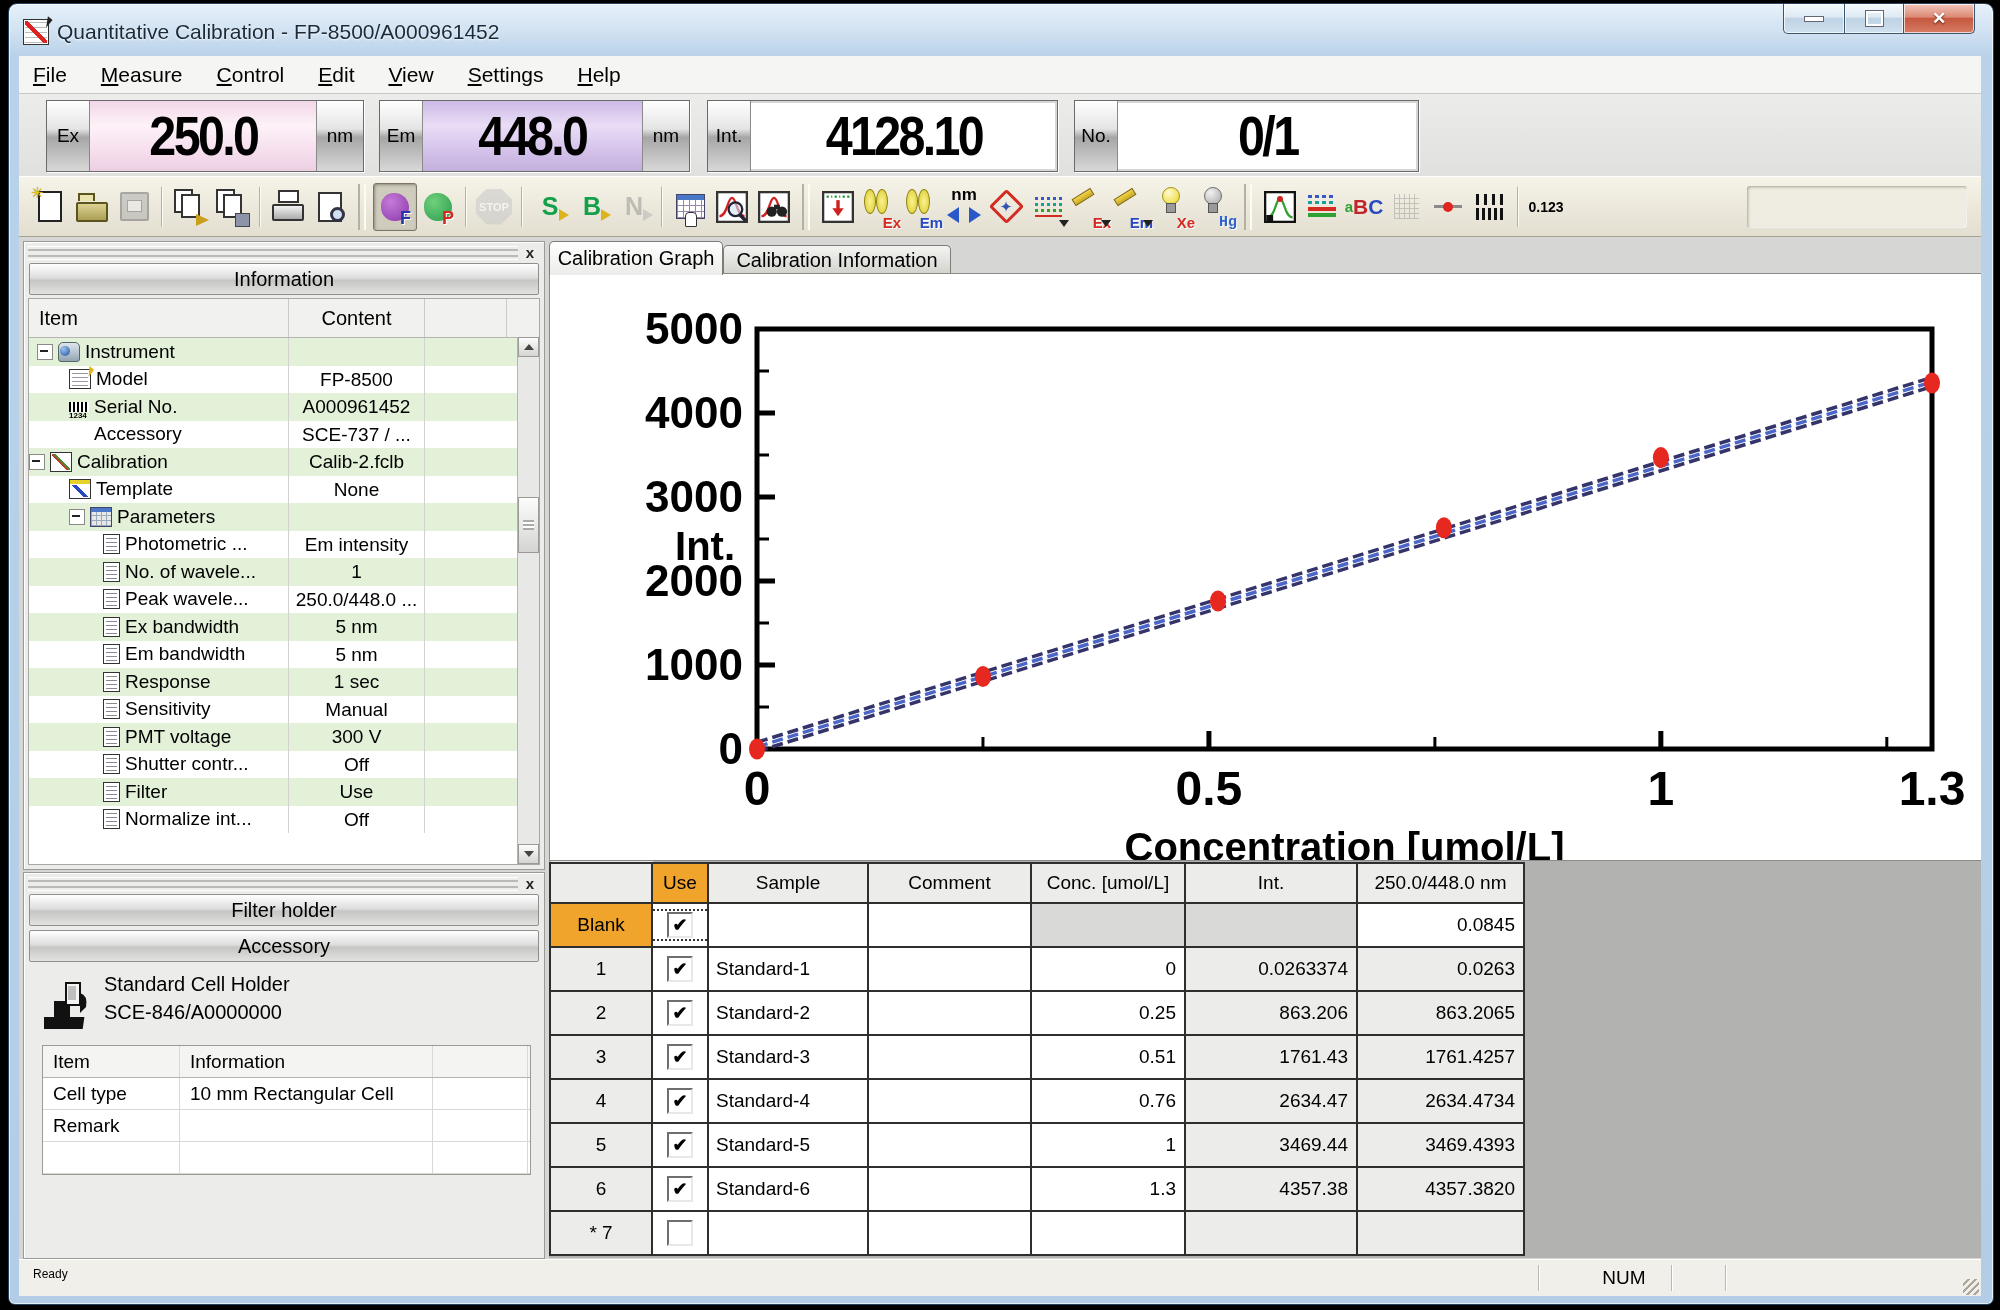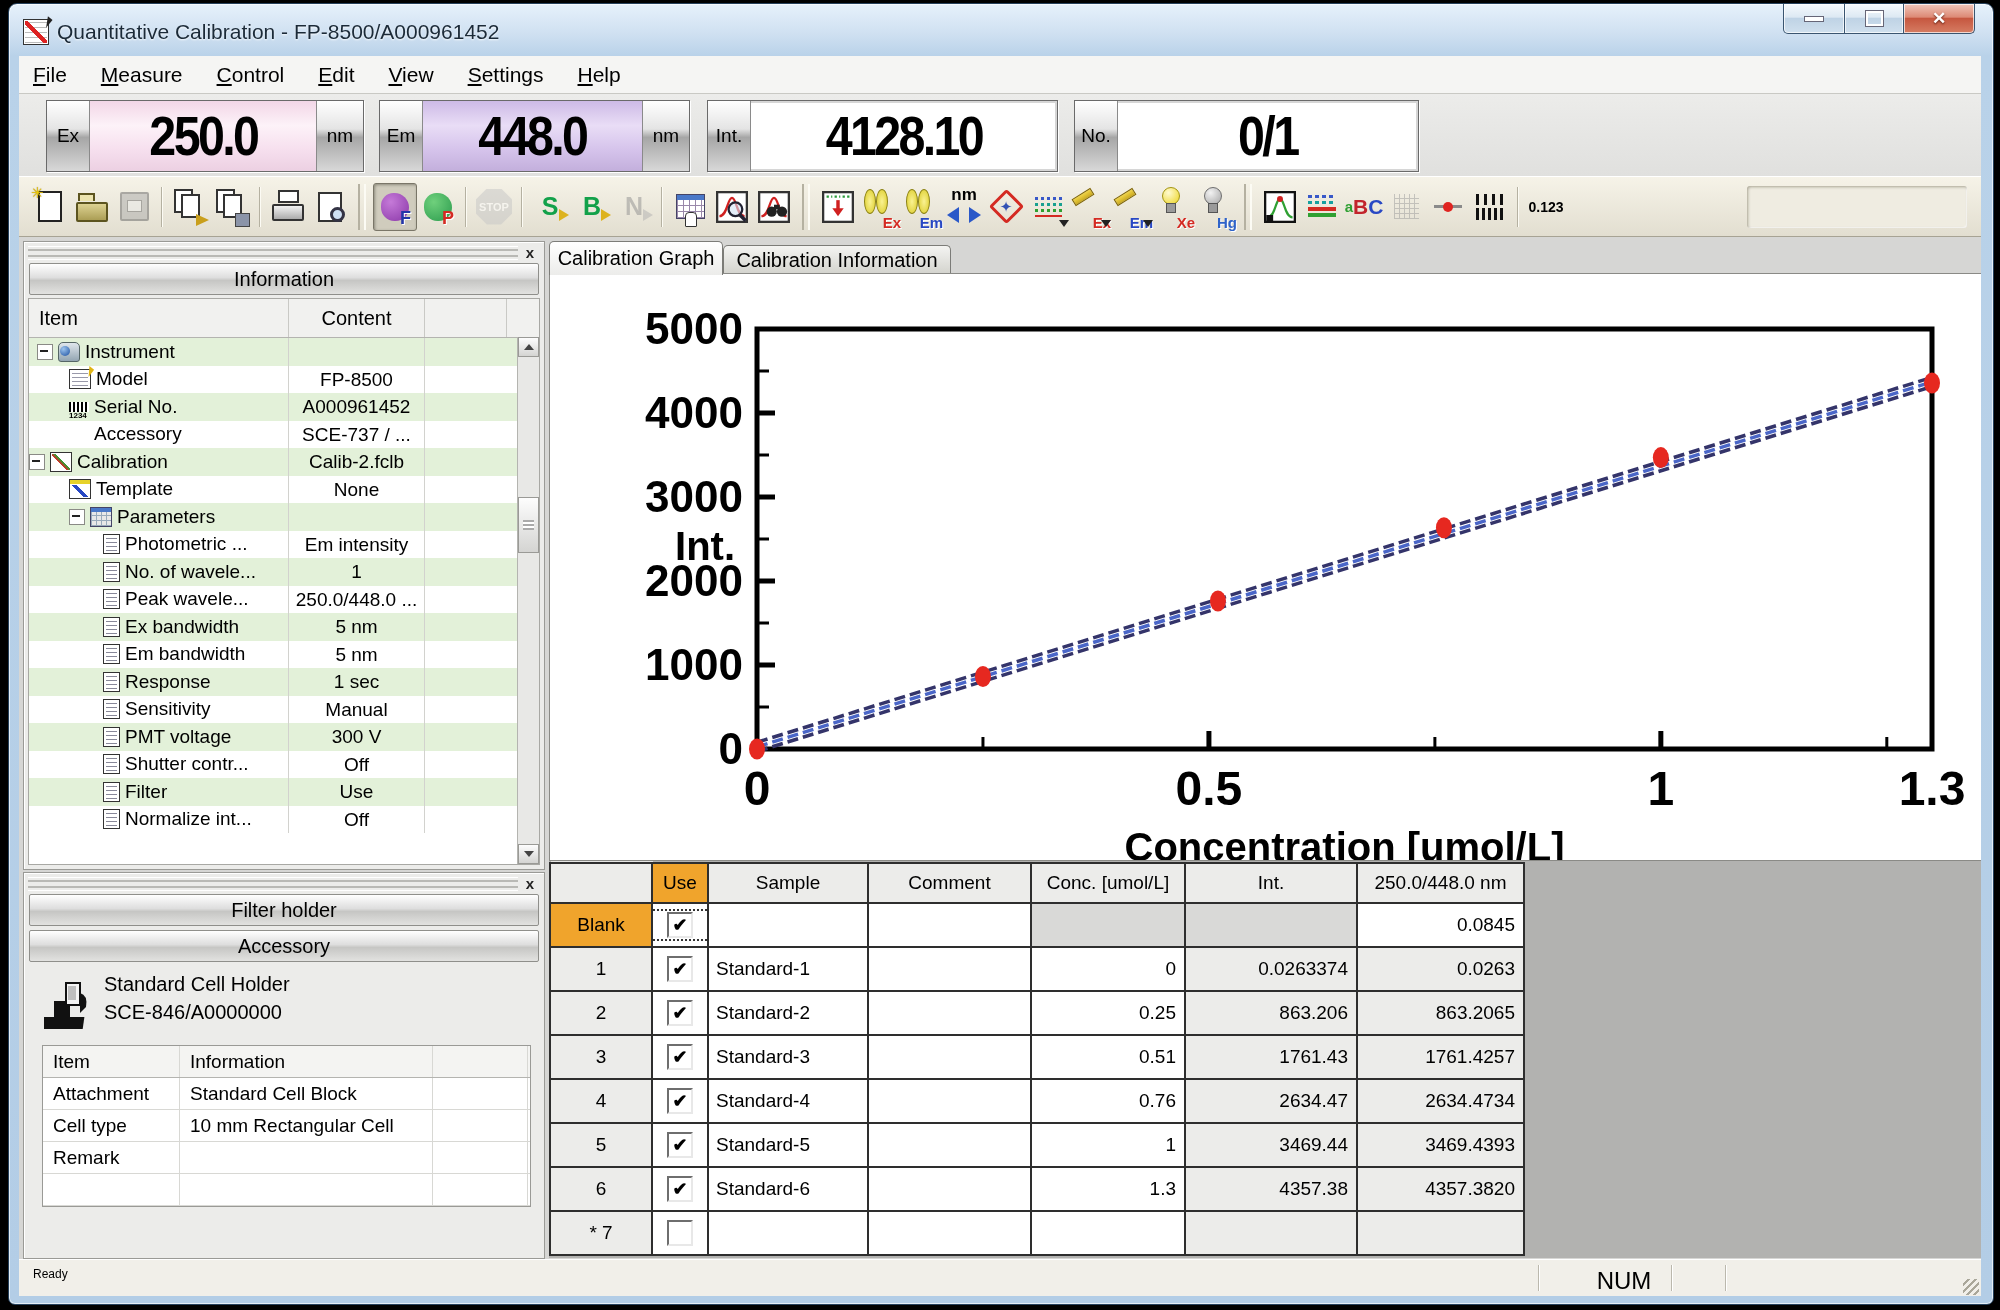--- a/index.html
+++ b/index.html
@@ -81,21 +81,21 @@
   .col-g{color:#12a14a;} .col-gray{color:#8f8f8f;}
   .arrowR{position:absolute;right:2px;bottom:9px;width:0;height:0;border-top:6px solid transparent;border-bottom:6px solid transparent;border-left:10px solid #ddb31e;}
   .i-dtable::before{content:"";width:27px;height:23px;border:1px solid #446;
      background:linear-gradient(#4a78c8 0 5px,transparent 5px),
        repeating-linear-gradient(90deg,#98a 0 1px,transparent 1px 6px),
        repeating-linear-gradient(0deg,#98a 0 1px,transparent 1px 6px),#fff;}
   .i-dtable::after{content:"";position:absolute;bottom:3px;left:16px;width:10px;height:13px;background:#fff;border:1px solid #333;border-radius:4px 4px 1px 1px;}
   .sl{position:absolute;width:10px;height:23px;background:radial-gradient(#faf293,#dbcb27);border:1px solid #8c8212;border-radius:50%;top:5px;}
   .sl1{left:5px;} .sl2{left:17px;}
   .gEx,.gEm,.gXe,.gHg{position:absolute;right:0;bottom:-1px;font-weight:800;font-size:15px;text-shadow:1px 1px 0 #fff;}
-  .gEx{color:#d42a22;} .gEm{color:#2848c4;} .gXe{color:#d42a22;} .gHg{color:#2f63c9;}
+  .gEx{color:#d42a22;} .gEm{color:#2848c4;} .gXe{color:#d42a22;} .gHg{color:#2f63c9;font-family:Liberation Mono, monospace;}
   .gnm{position:absolute;top:1px;left:0;right:0;text-align:center;font-weight:800;font-size:17px;}
   .trL,.trR{position:absolute;bottom:7px;width:0;height:0;border-top:8px solid transparent;border-bottom:8px solid transparent;}
   .trL{left:4px;border-right:12px solid #2a58c8;} .trR{right:4px;border-left:12px solid #2a58c8;}
   .i-shutter::before{content:"";width:19px;height:19px;border:3px solid #d42a22;transform:rotate(45deg);border-radius:3px;}
   .i-shutter::after{content:"✦";position:absolute;color:#3252b4;font-size:15px;}
   .i-monitor::before{content:"";width:27px;height:21px;
      background:repeating-linear-gradient(90deg,#3858c8 0 3px,transparent 3px 6px) 0 1px/27px 3px no-repeat,
        repeating-linear-gradient(90deg,#18a090 0 3px,transparent 3px 6px) 0 7px/27px 3px no-repeat,
        repeating-linear-gradient(90deg,#2f9f30 0 3px,transparent 3px 6px) 0 13px/27px 3px no-repeat,
        linear-gradient(#d42a22,#d42a22) 0 19px/27px 2px no-repeat;}
@@ -196,21 +196,21 @@
   .cbwrap{width:100%;display:flex;align-items:center;justify-content:center;}
   .cb{width:22px;height:22px;background:#fff;border:2px solid;border-color:#6e6e6e #e8e8e8 #e8e8e8 #6e6e6e;
       display:flex;align-items:center;justify-content:center;font-size:18px;font-weight:bold;line-height:1;}
   .cbwrap.focus{outline:2px dotted #333;outline-offset:1px;}
   
   .cellholder-icon{position:absolute;left:20px;top:104px;}
   
   .statusbar{position:absolute;left:0;top:1203px;width:100%;height:37px;background:#f1efe9;border-top:1px solid #fff;}
   .sb-ready{position:absolute;left:14px;top:7px;font-size:12px;}
   .sb-sep{position:absolute;top:5px;height:26px;width:0;border-left:1px solid #bbb8ad;border-right:1px solid #fff;}
-  .sb-num{position:absolute;left:1560px;top:7px;width:90px;text-align:center;font-size:24px;}
+  .sb-num{position:absolute;left:1560px;top:7px;width:90px;text-align:center;font-size:19px;}
   .sb-grip{position:absolute;right:2px;bottom:2px;width:16px;height:16px;
      background:repeating-linear-gradient(135deg,transparent 0 3px,#aaa79a 3px 5px);}
   
   #chart-svg{width:100%;height:100%;font-family:"Liberation Sans",sans-serif;}
 </style>
 </head>
 <body>
 
 <div id="screen">
  <div class="window">
@@ -598,25 +598,20 @@
         </svg>
         <div class="acc-title" style="top:100px;">Standard Cell Holder</div>
         <div class="acc-title" style="top:128px;">SCE-846/A0000000</div>
         <div class="acc-table">
           <div class="acc-row hdr">
             <div>Item</div>
             <div>Information</div>
             <div></div>
           </div>
           <div id="acc-body">
-                <div class="acc-row">
-                  <div>Attachment</div>
-                  <div>Standard Cell Block</div>
-                  <div></div>
-                </div>
                 <div class="acc-row">
                   <div>Cell type</div>
                   <div>10 mm Rectangular Cell</div>
                   <div></div>
                 </div>
                 <div class="acc-row">
                   <div>Remark</div>
                   <div></div>
                   <div></div>
                 </div>

